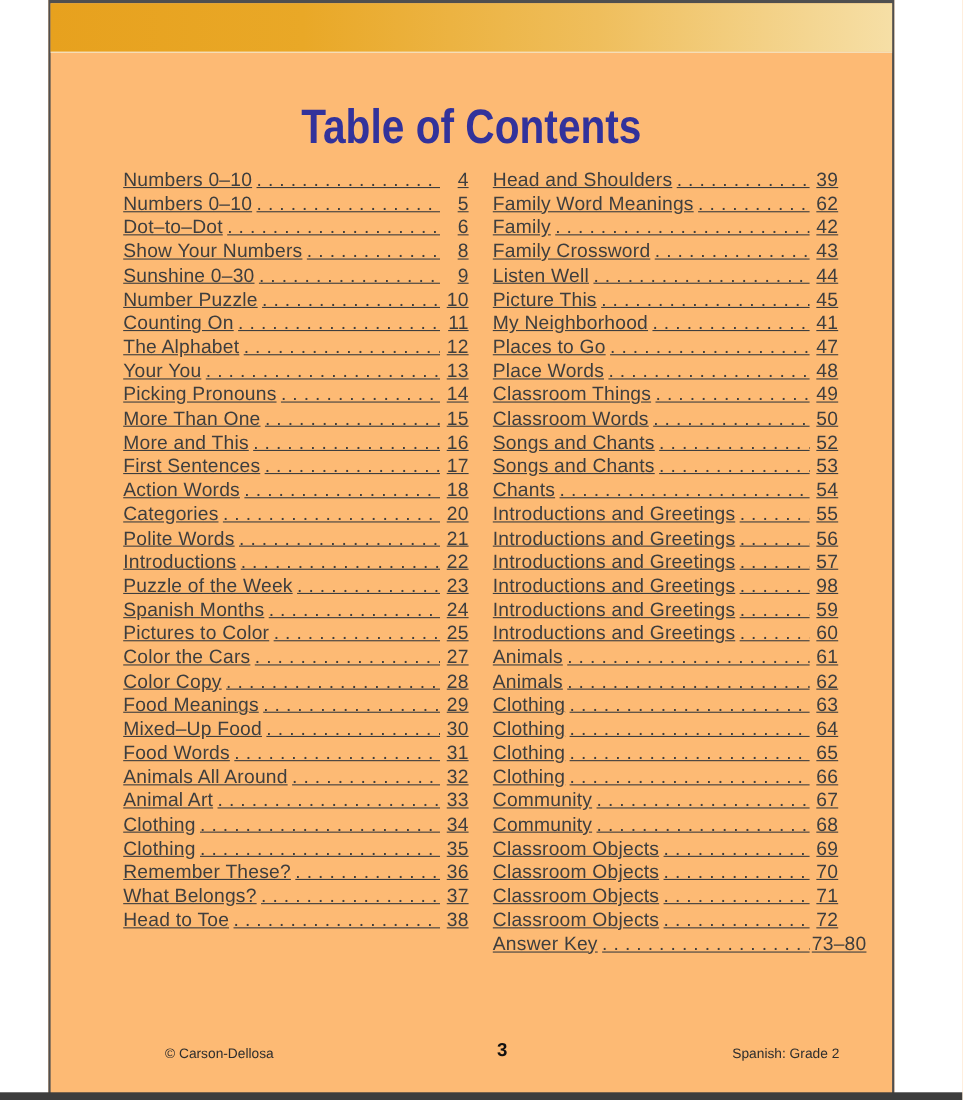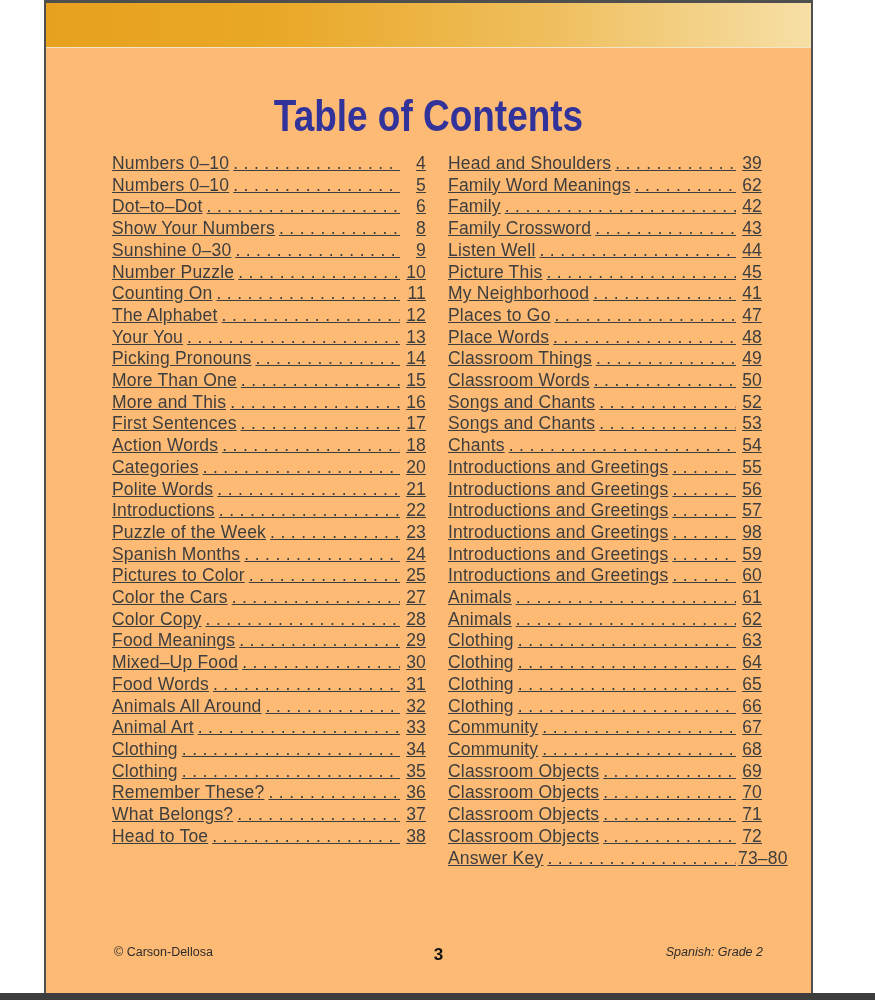--- a/index.html
+++ b/index.html
@@ -87,39 +87,38 @@
     min-width: 24px;
     white-space: nowrap;
     padding-left: 2px;
   }
   .footer {
     position: absolute;
     left: 0;
     top: 942px;
     width: 100%;
     box-sizing: border-box;
-    padding: 0 48px 0 68px;
+    padding: 0 48px 0 104px;
     display: flex;
-    align-items: flex-start;
+    align-items: flex-end;
   }
   .footer .copy {
     flex: 1 1 0;
     font-size: 12.5px;
     color: #2d2d2d;
   }
   .footer .pno {
     font-size: 17px;
     font-weight: bold;
     color: #111111;
   }
   .footer .edition {
     flex: 1 1 0;
     text-align: right;
     font-size: 12.5px;
-    font-style: italic;
     color: #2d2d2d;
   }
 </style>
 </head>
 <body>
 
 <div class="page">
   <div class="gradient-bar"></div>
 
   <h1 class="page-title">Table of Contents</h1>

